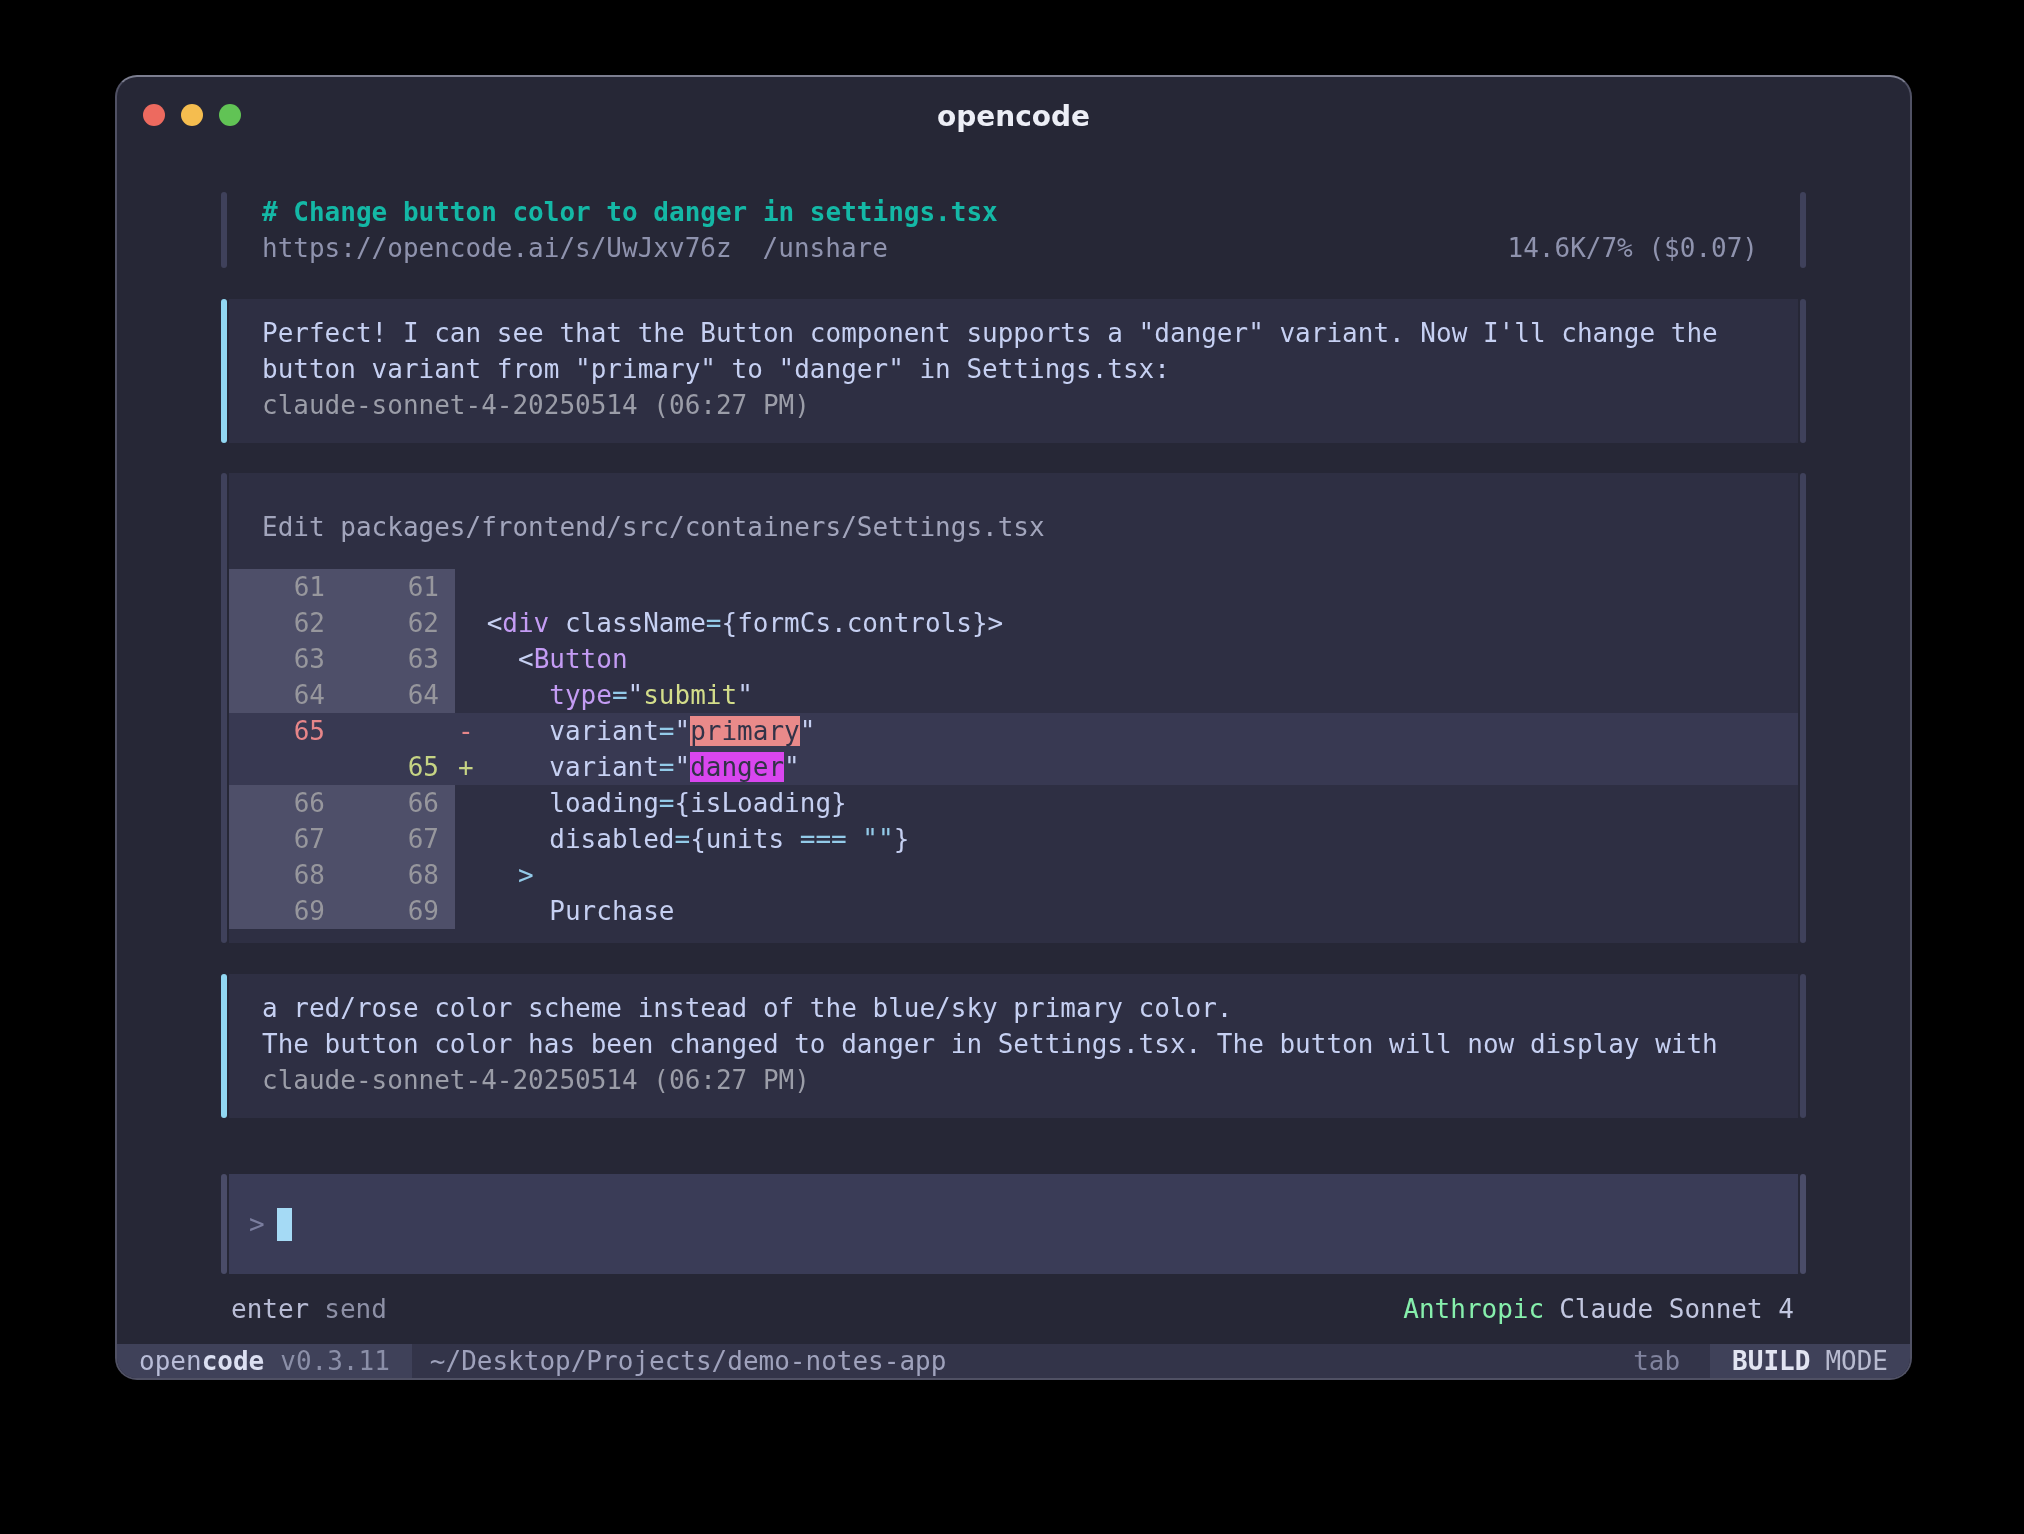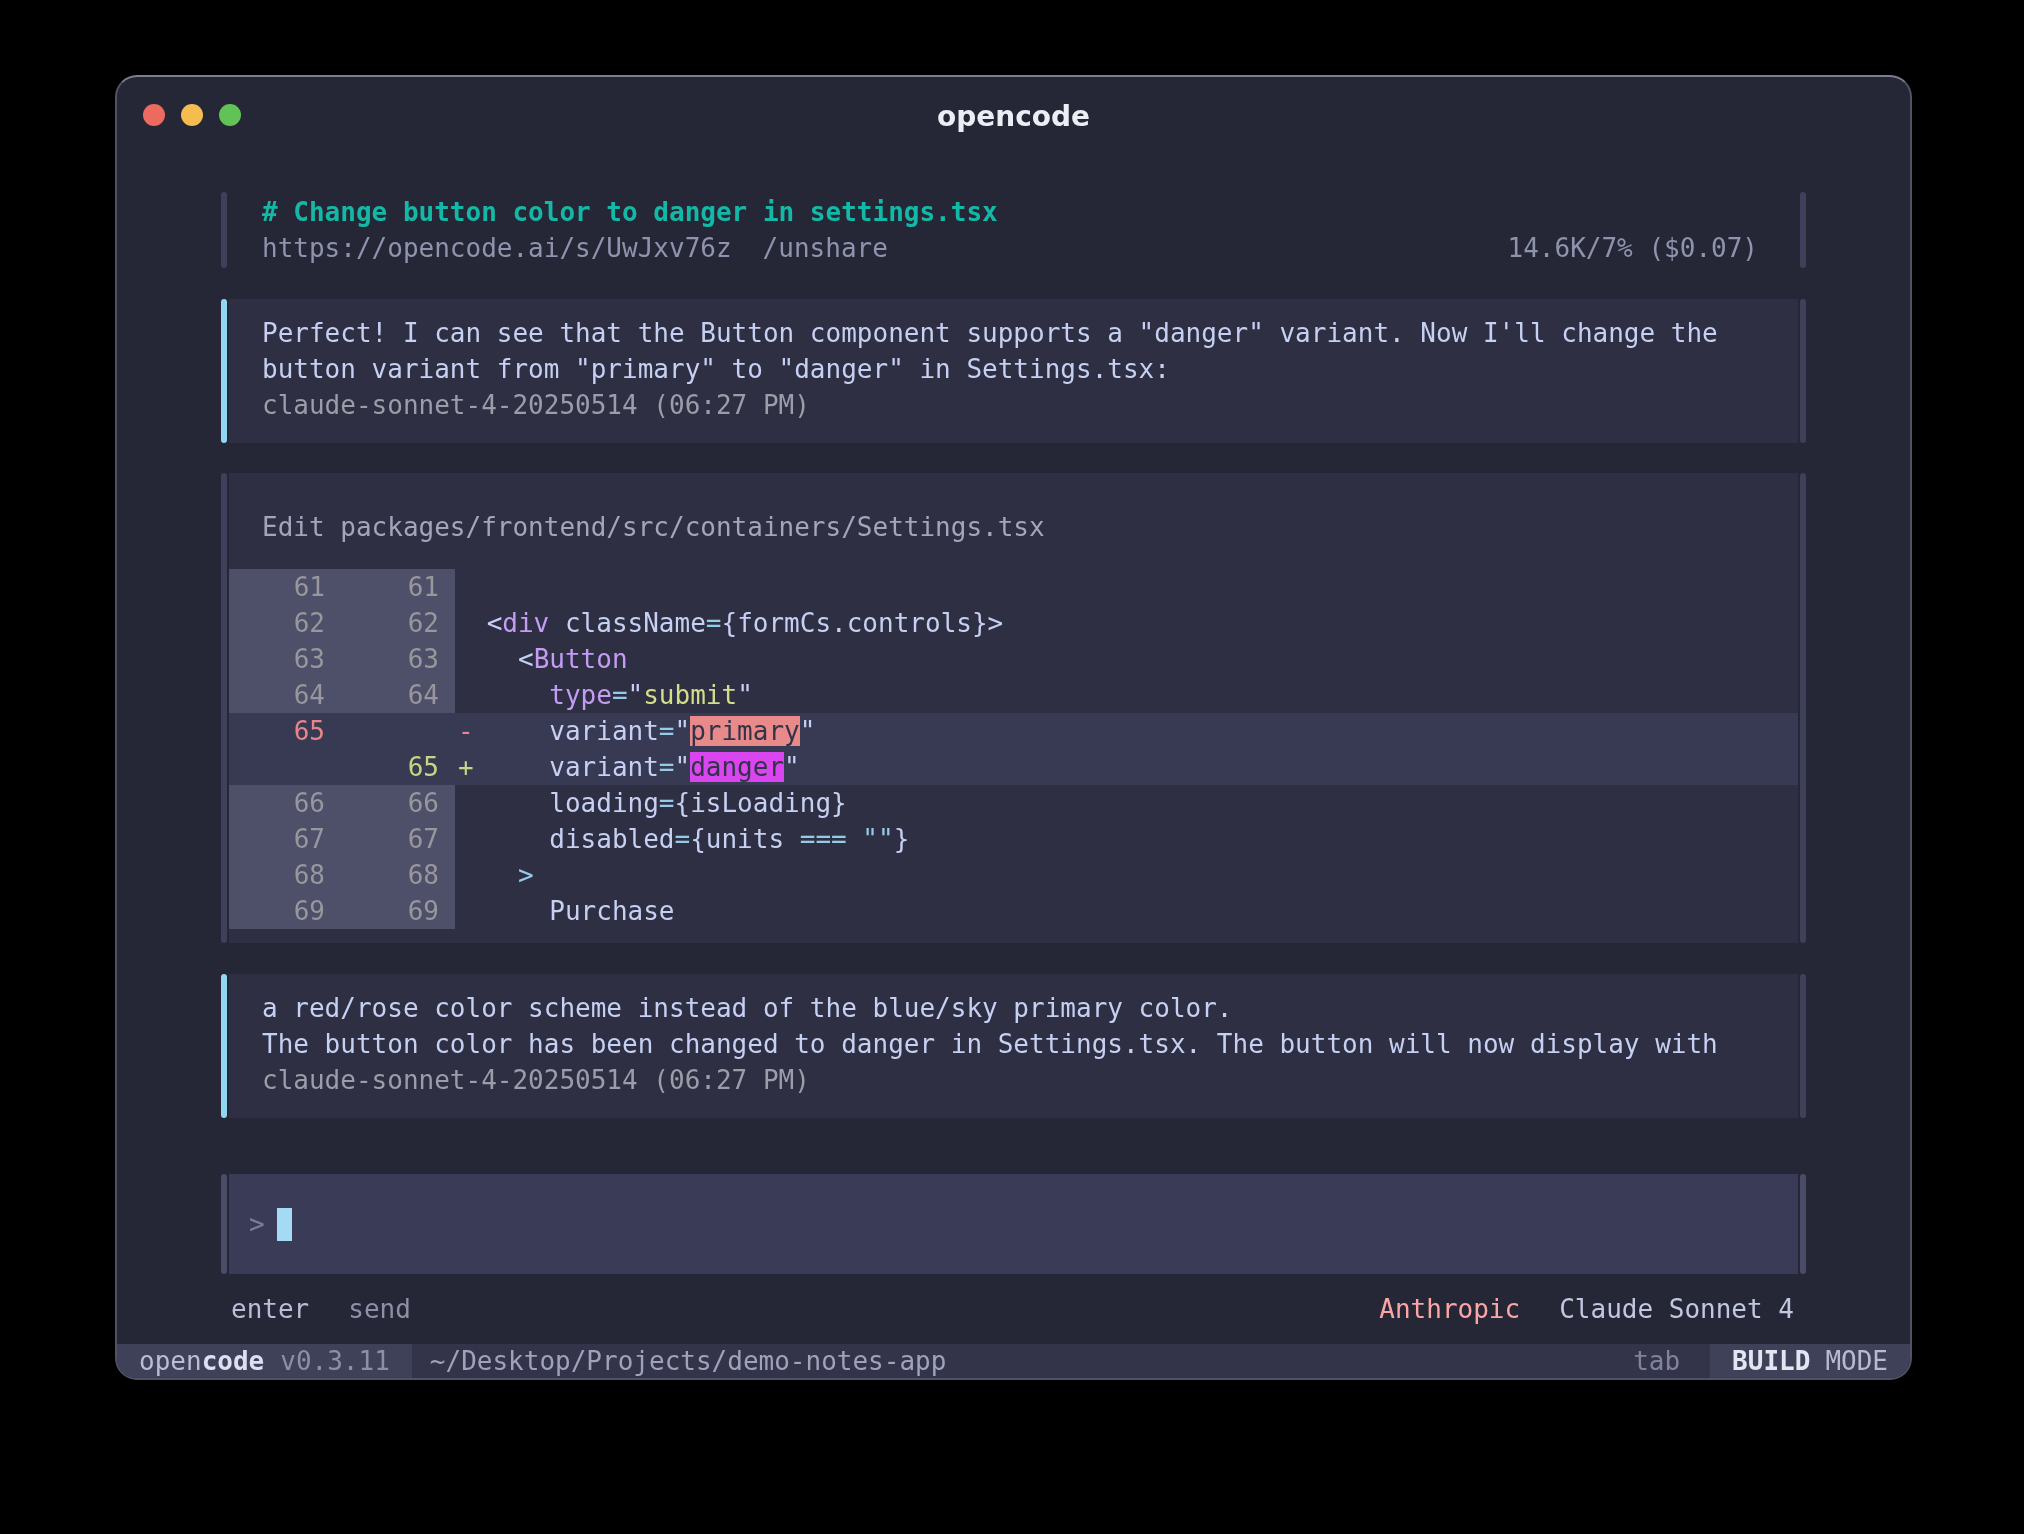--- a/index.html
+++ b/index.html
@@ -65,25 +65,25 @@
   .seg-hr{ background:#e98a8a; color:#323348; }
   .seg-hg{ background:#d946ef; color:#323348; }
 
   
   .input-block{ margin-top:56px; }
   .input-body{ background:#3a3c57; height:100px; display:flex; align-items:center; padding-left:20px; }
   .prompt-symbol{ color:#7a7d9e; }
   .cursor{ width:15px; height:33px; background:#a5daf5; margin-left:12px; flex:none; }
 
   
-  .hints{ display:flex; margin-top:17px; padding:0 12px 0 10px; line-height:36px;gap:24px; }
+  .hints{ display:flex; margin-top:17px; padding:0 12px 0 10px; line-height:36px; }
   .hint-key{ color:#b9bdd6; }
   .hint-action{ color:#8d90a6; margin-left:15px; }
   .hints-spacer{ flex:1; }
-  .provider{ color:#fca5a5;margin-left:48px; }
+  .provider{ color:#86efac;margin-left:48px; }
   .model{ color:#c2c7e0; margin-left:15px; }
 
   
   .statusbar{ margin-top:auto; height:34px; flex:none; background:#333449; display:flex; align-items:stretch; line-height:34px; }
   .chip{ background:#3f4159; padding:0 22px; white-space:pre; }
   .app-regular{ color:#b9bdd8; }
   .app-bold{ color:#dce0f2; font-weight:bold; }
   .app-version{ color:#8b8fa8; margin-left:16px; }
   .cwd{ margin-left:18px; color:#9fa2bc; }
   .sb-spacer{ flex:1; }

